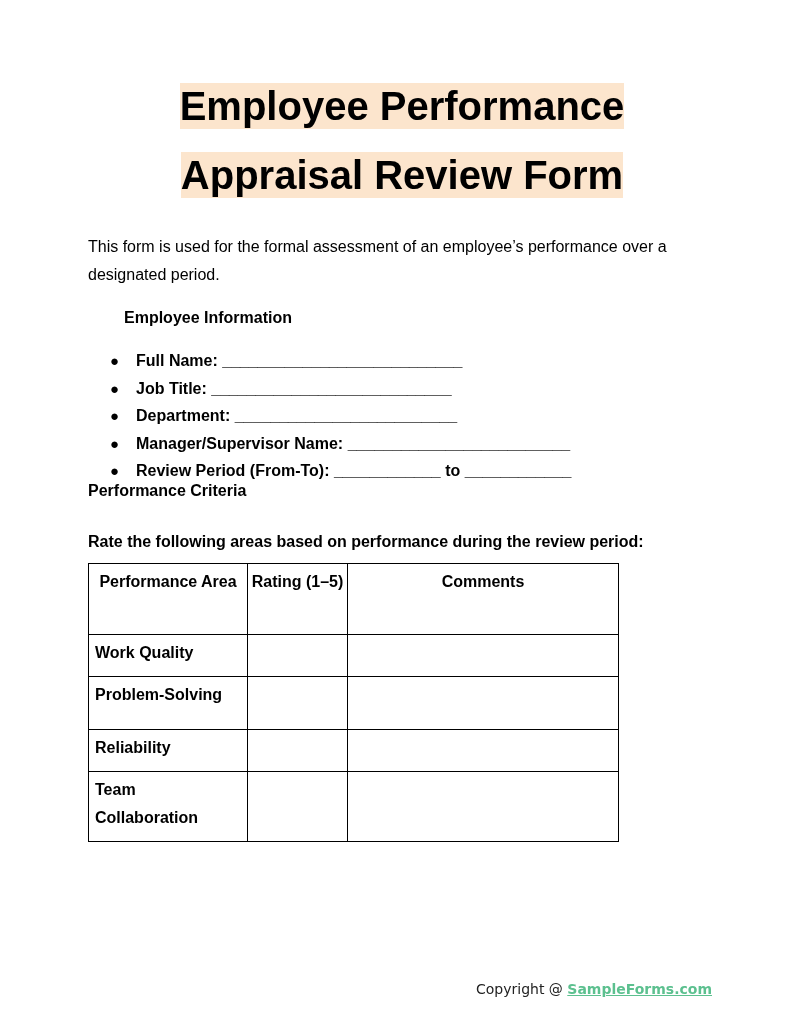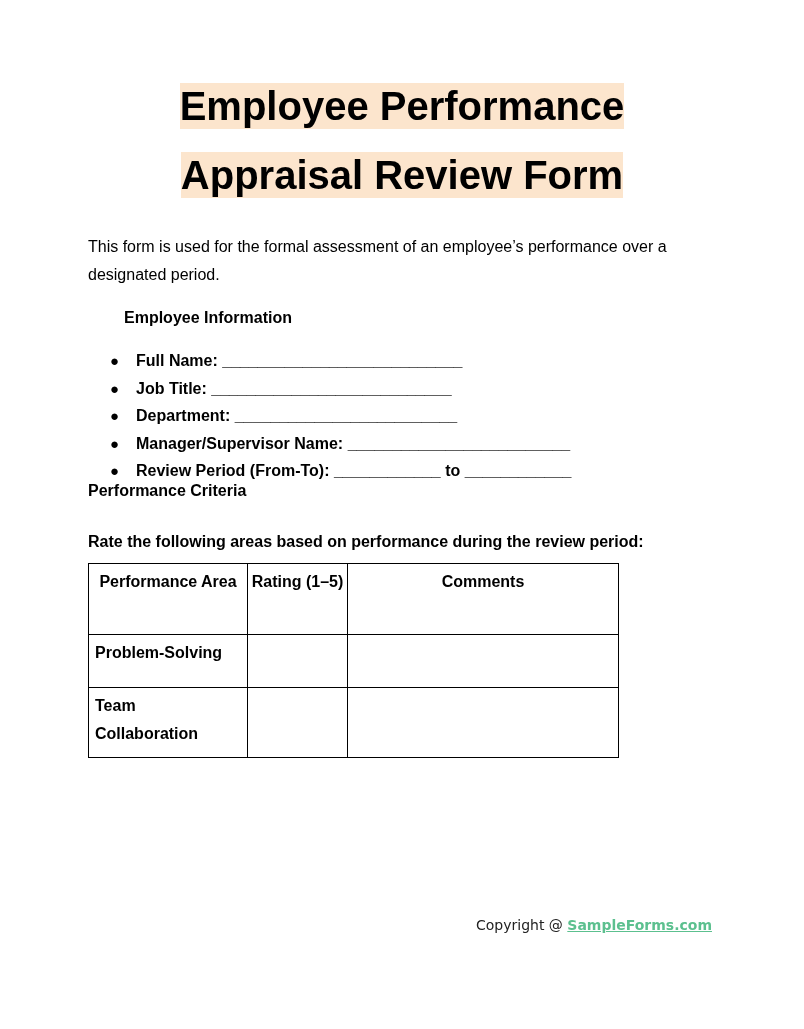--- a/index.html
+++ b/index.html
@@ -35,21 +35,21 @@
       border: 1px solid #000;
       vertical-align: top;
       line-height: 28px;
     }
     table.criteria th { text-align: center; padding-top: 4px; font-weight: bold; }
     table.criteria td { padding: 4px 6px 0 6px; text-align: left; }
     .c1 { width: 159px; }
     .c2 { width: 100px; }
     .c3 { width: 271px; }
 
-    .footer { position: absolute; right: 92px; top: 917px; font-family: "DejaVu Sans", sans-serif; font-size: 14px; color: #222; }
+    .footer { position: absolute; right: 92px; top: 981px; font-family: "DejaVu Sans", sans-serif; font-size: 14px; color: #222; }
     .footer a { color: #5cc08f; font-weight: bold; text-decoration: underline; }
   </style>
 </head>
 <body>
 
 <div class="title-wrap">
   <div class="title-line"><span>Employee Performance</span></div>
   <div class="title-line"><span>Appraisal Review Form</span></div>
 </div>
 
@@ -70,22 +70,32 @@
 
 <table class="criteria">
   <thead>
     <tr style="height:71px;">
       <th class="c1">Performance Area</th>
       <th class="c2">Rating (1–5)</th>
       <th class="c3">Comments</th>
     </tr>
   </thead>
   <tbody>
+    <tr style="height:42px;">
+      <td>Work Quality</td>
+      <td></td>
+      <td></td>
+    </tr>
     <tr style="height:53px;">
       <td>Problem-Solving</td>
+      <td></td>
+      <td></td>
+    </tr>
+    <tr style="height:42px;">
+      <td>Reliability</td>
       <td></td>
       <td></td>
     </tr>
     <tr style="height:70px;">
       <td style="padding-right:40px;">Team Collaboration</td>
       <td></td>
       <td></td>
     </tr>
   </tbody>
 </table>

